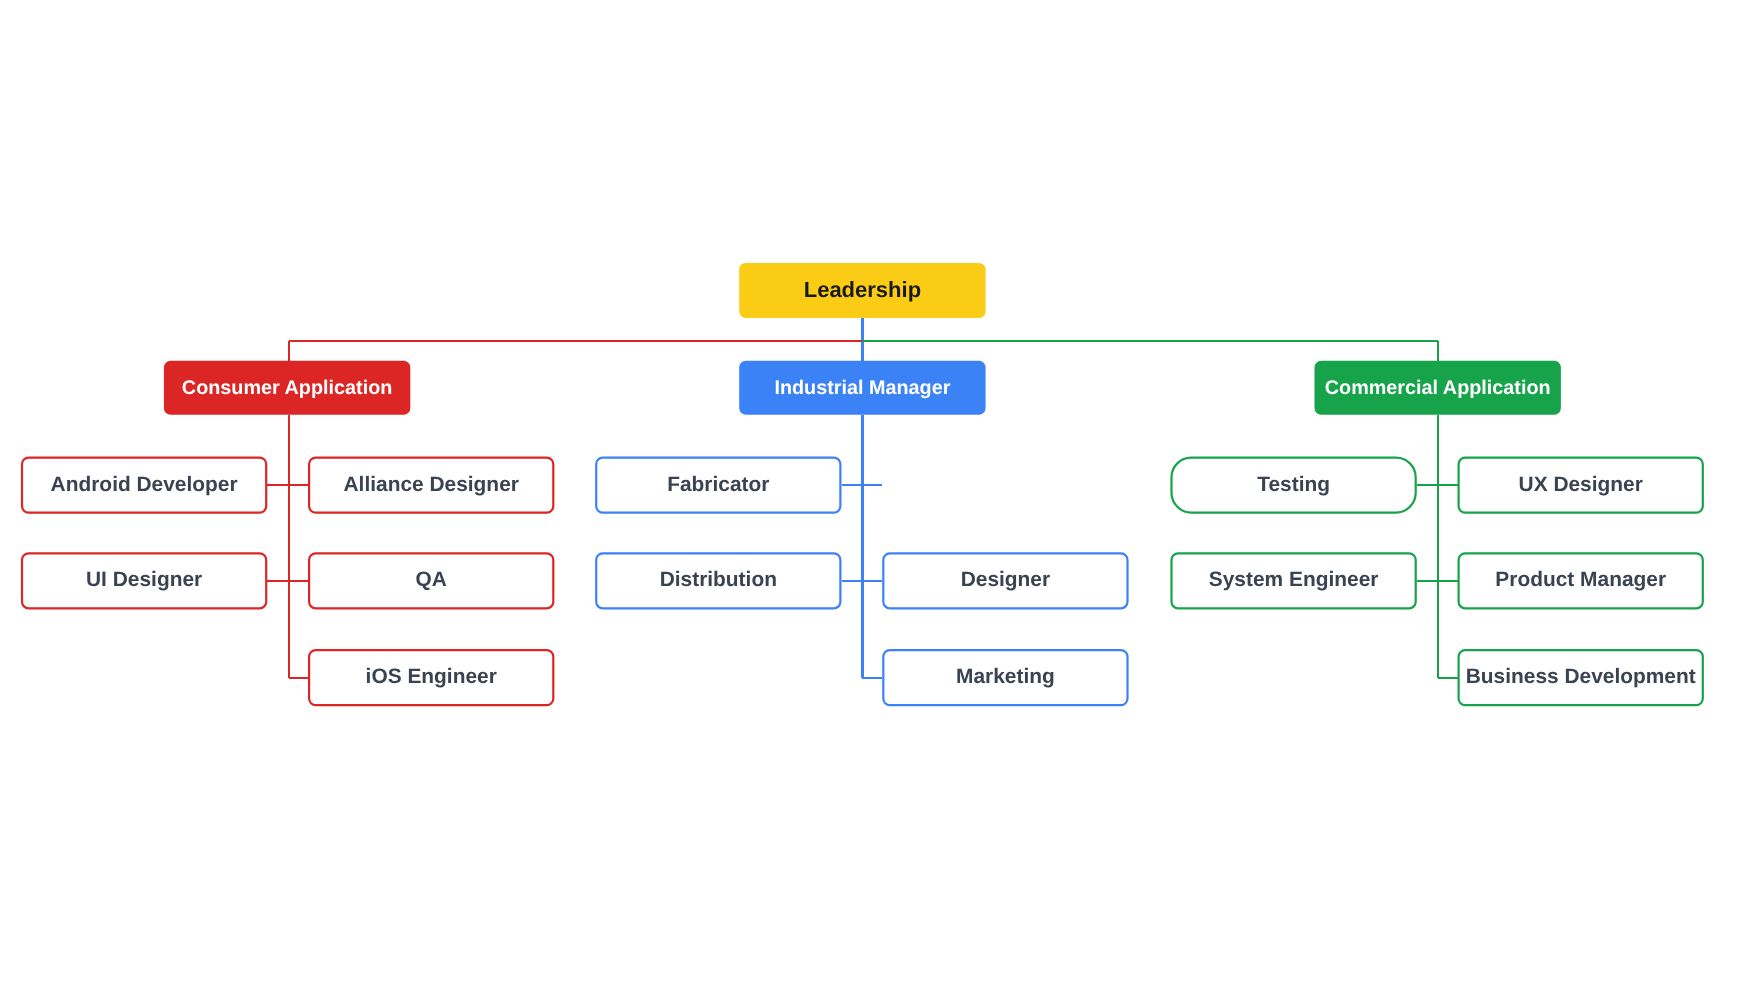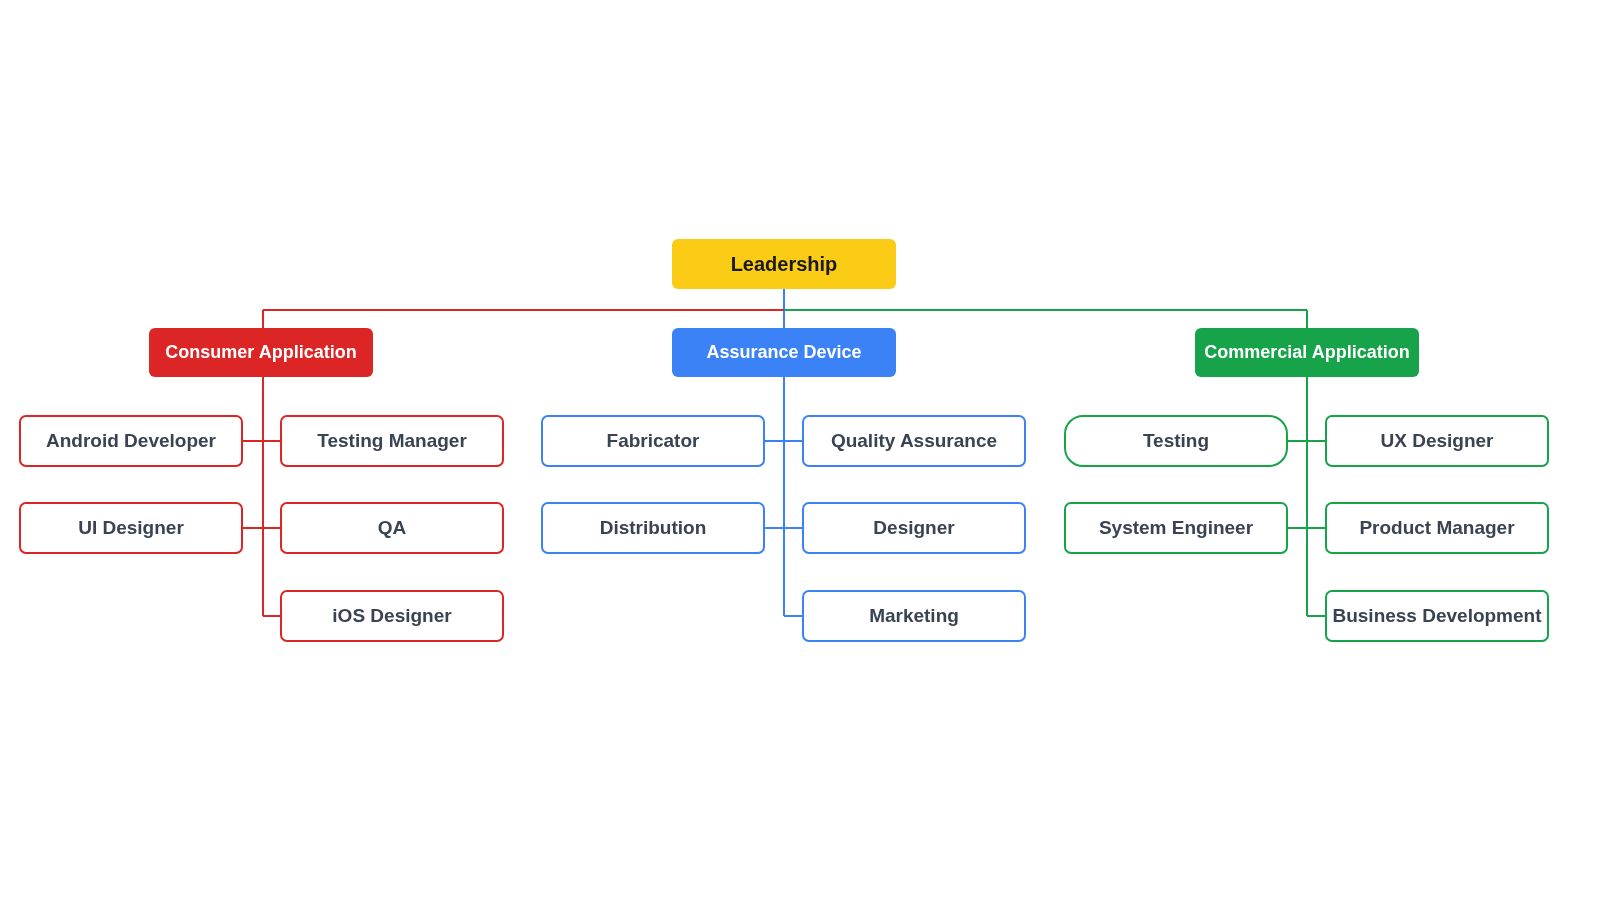--- a/index.html
+++ b/index.html
@@ -91,40 +91,37 @@
     <span>Leadership</span>
   </div>
 
   <div class="node node-branch" style="left: 149px; top: 328px; width: 224px; height: 49px; background: rgb(220, 38, 38);">
     <span>Consumer Application</span>
   </div>
   <div class="node node-leaf" style="left: 19px; top: 415px; width: 224px; height: 52px; border-color: rgb(220, 38, 38);">
     <span>Android Developer</span>
   </div>
   <div class="node node-leaf" style="left: 280px; top: 415px; width: 224px; height: 52px; border-color: rgb(220, 38, 38);">
-    <span>Testing Manager</span>
+    <span>Alliance Designer</span>
   </div>
   <div class="node node-leaf" style="left: 19px; top: 502px; width: 224px; height: 52px; border-color: rgb(220, 38, 38);">
     <span>UI Designer</span>
   </div>
   <div class="node node-leaf" style="left: 280px; top: 502px; width: 224px; height: 52px; border-color: rgb(220, 38, 38);">
     <span>QA</span>
   </div>
   <div class="node node-leaf" style="left: 280px; top: 590px; width: 224px; height: 52px; border-color: rgb(220, 38, 38);">
-    <span>iOS Designer</span>
+    <span>iOS Engineer</span>
   </div>
 
   <div class="node node-branch" style="left: 672px; top: 328px; width: 224px; height: 49px; background: rgb(59, 130, 246);">
-    <span>Assurance Device</span>
+    <span>Industrial Manager</span>
   </div>
   <div class="node node-leaf" style="left: 541px; top: 415px; width: 224px; height: 52px; border-color: rgb(59, 130, 246);">
     <span>Fabricator</span>
-  </div>
-  <div class="node node-leaf" style="left: 802px; top: 415px; width: 224px; height: 52px; border-color: rgb(59, 130, 246);">
-    <span>Quality Assurance</span>
   </div>
   <div class="node node-leaf" style="left: 541px; top: 502px; width: 224px; height: 52px; border-color: rgb(59, 130, 246);">
     <span>Distribution</span>
   </div>
   <div class="node node-leaf" style="left: 802px; top: 502px; width: 224px; height: 52px; border-color: rgb(59, 130, 246);">
     <span>Designer</span>
   </div>
   <div class="node node-leaf" style="left: 802px; top: 590px; width: 224px; height: 52px; border-color: rgb(59, 130, 246); justify-content: center;">
     <span>Marketing</span>
   </div>

